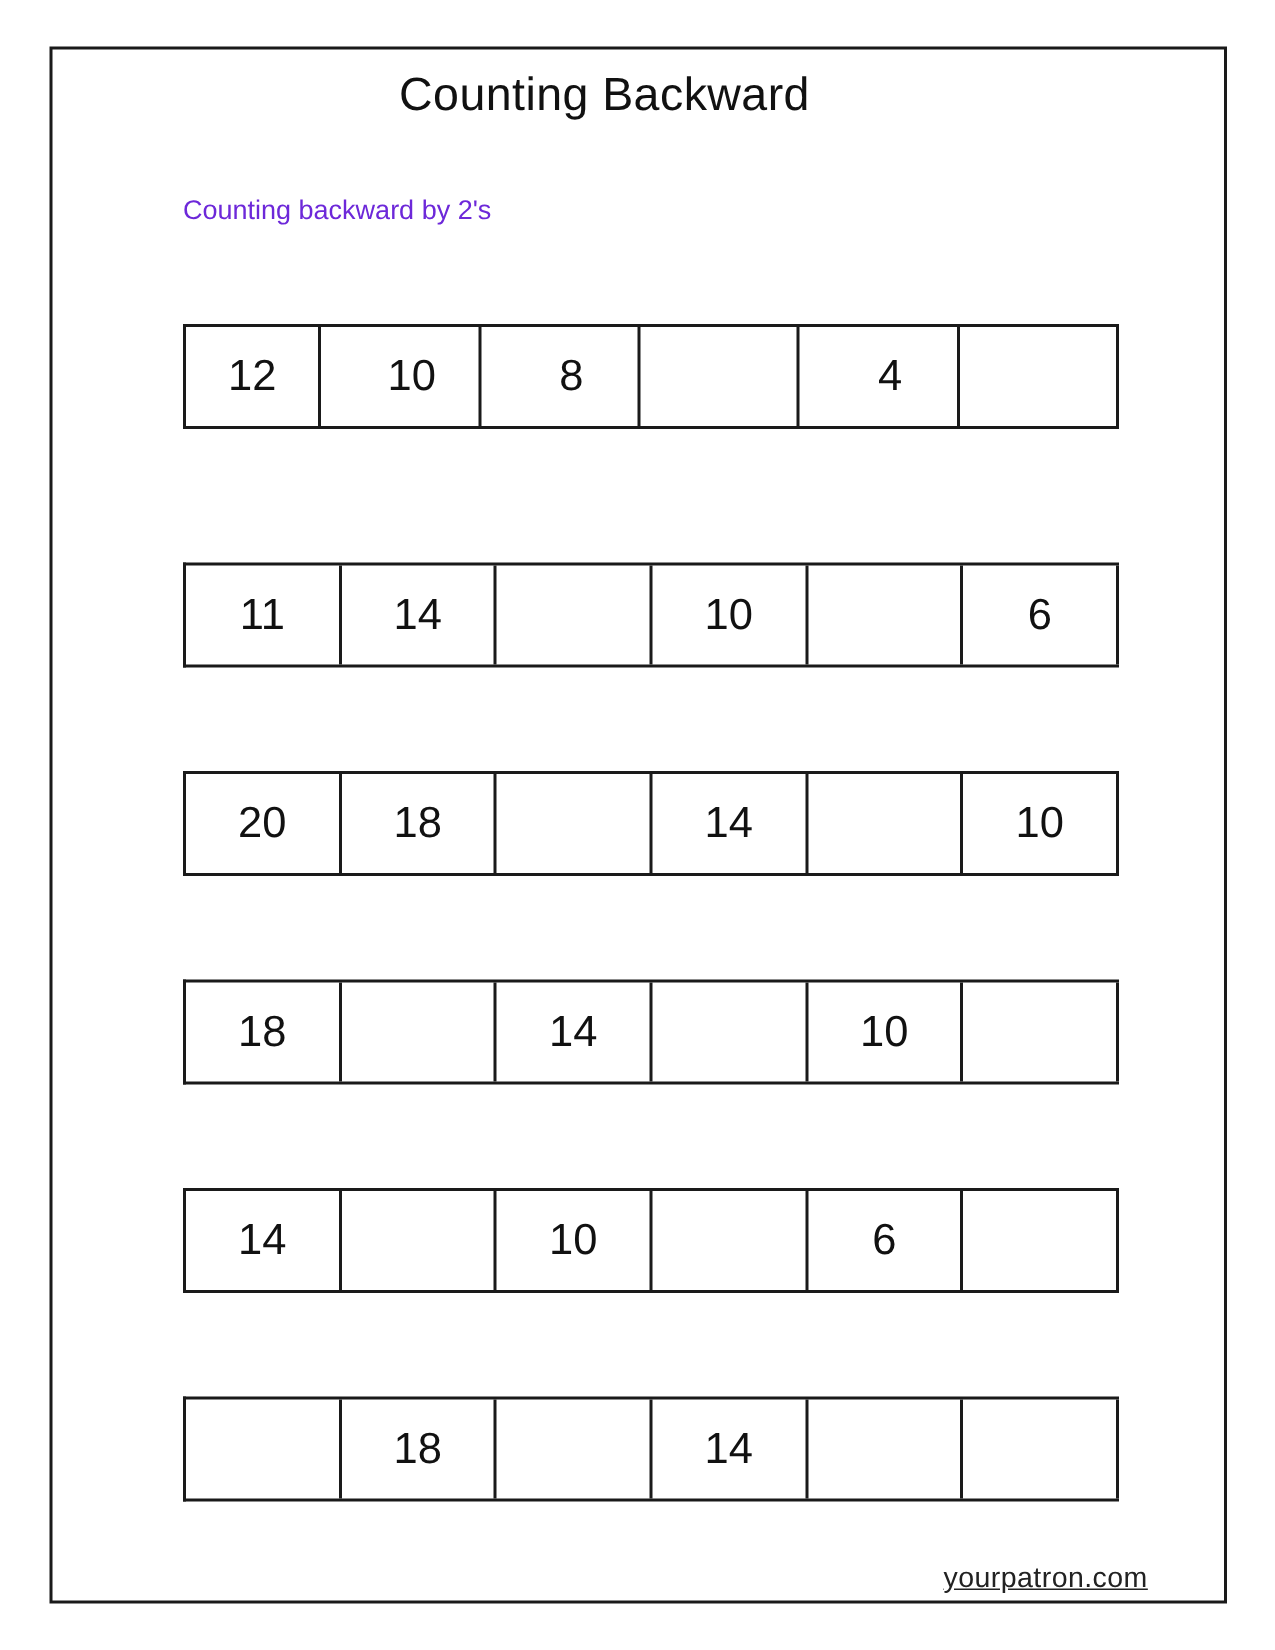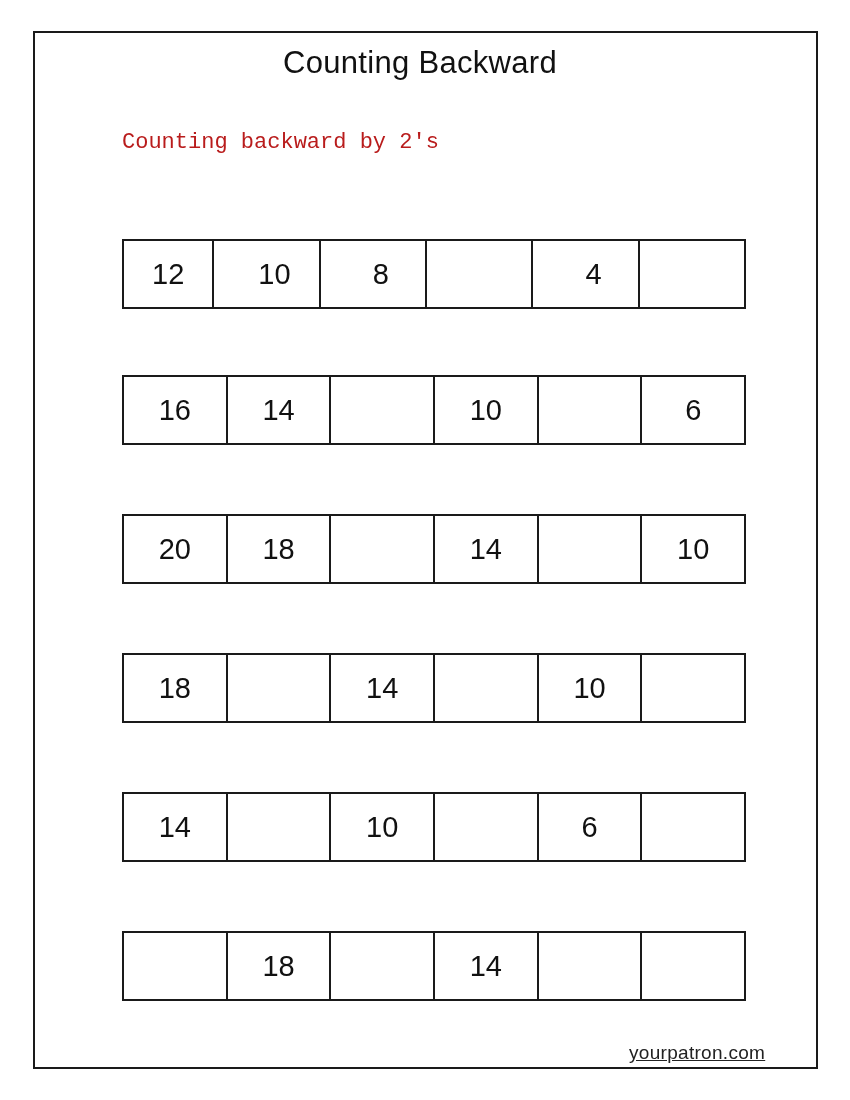--- a/index.html
+++ b/index.html
@@ -27,29 +27,28 @@
     }
     .title {
       position: absolute;
       left: 0;
       width: 806px;
       top: 45px;
       text-align: center;
       font-size: 31px;
       letter-spacing: 0.3px;
       color: #111;
-      padding-left: 17px;
+      padding-left: 0;
     }
     .subtitle {
       position: absolute;
       left: 122px;
       top: 130px;
-      font-size: 22px;
-      color: #b91c1c;
-      font-family: Liberation Mono, monospace;
+      font-size: 18px;
+      color: #6d28d9;
     }
     .grid-row {
       position: absolute;
       left: 122px;
       width: 624px;
       height: 70px;
       display: flex;
       border-top: 2px solid #1a1a1a;
       border-bottom: 2px solid #1a1a1a;
       border-left: 2px solid #1a1a1a;
@@ -78,31 +77,31 @@
   </style>
 </head>
 <body>
 
 <div class="frame"></div>
 
 <div class="title">Counting Backward</div>
 
 <div class="subtitle">Counting backward by 2's</div>
 
-<div class="grid-row" style="top:239px;gap:16px;">
+<div class="grid-row" style="top:216px;gap:16px;">
   <div class="cell">12</div>
   <div class="cell">10</div>
   <div class="cell">8</div>
   <div class="cell"></div>
   <div class="cell">4</div>
   <div class="cell"></div>
 </div>
 
 <div class="grid-row" style="top:375px;">
-  <div class="cell">16</div>
+  <div class="cell">11</div>
   <div class="cell">14</div>
   <div class="cell"></div>
   <div class="cell">10</div>
   <div class="cell"></div>
   <div class="cell">6</div>
 </div>
 
 <div class="grid-row" style="top:514px;text-align:center;">
   <div class="cell">20</div>
   <div class="cell">18</div>

